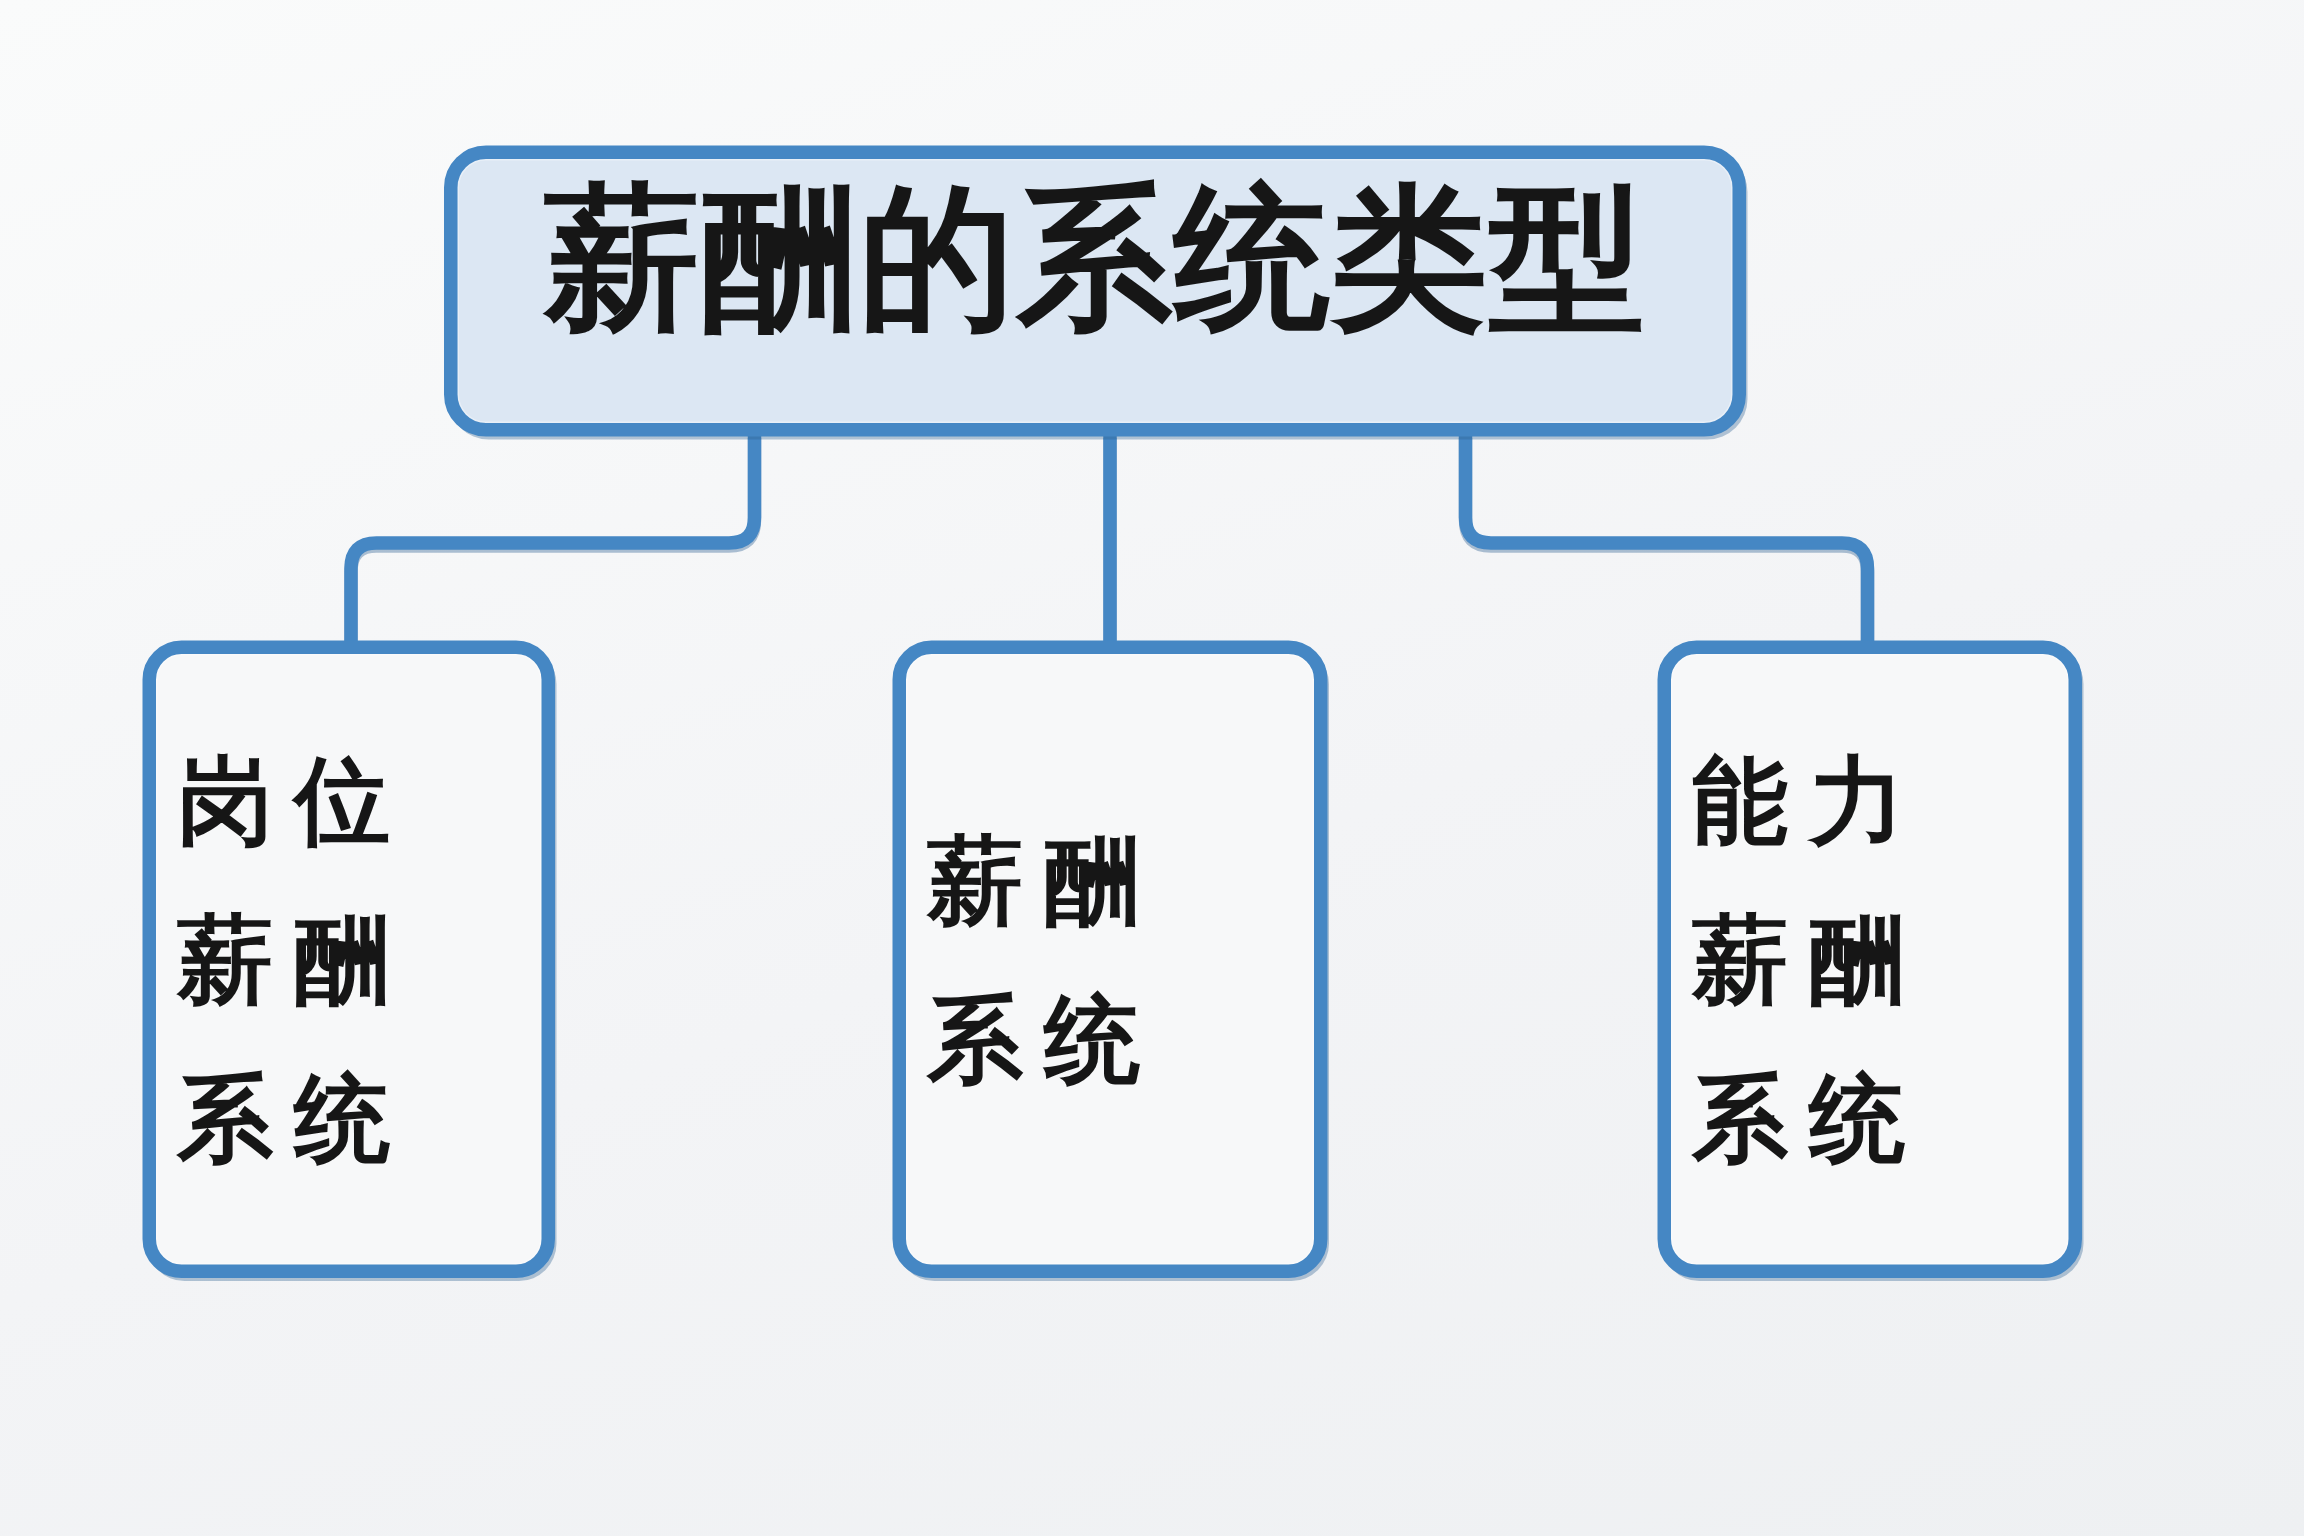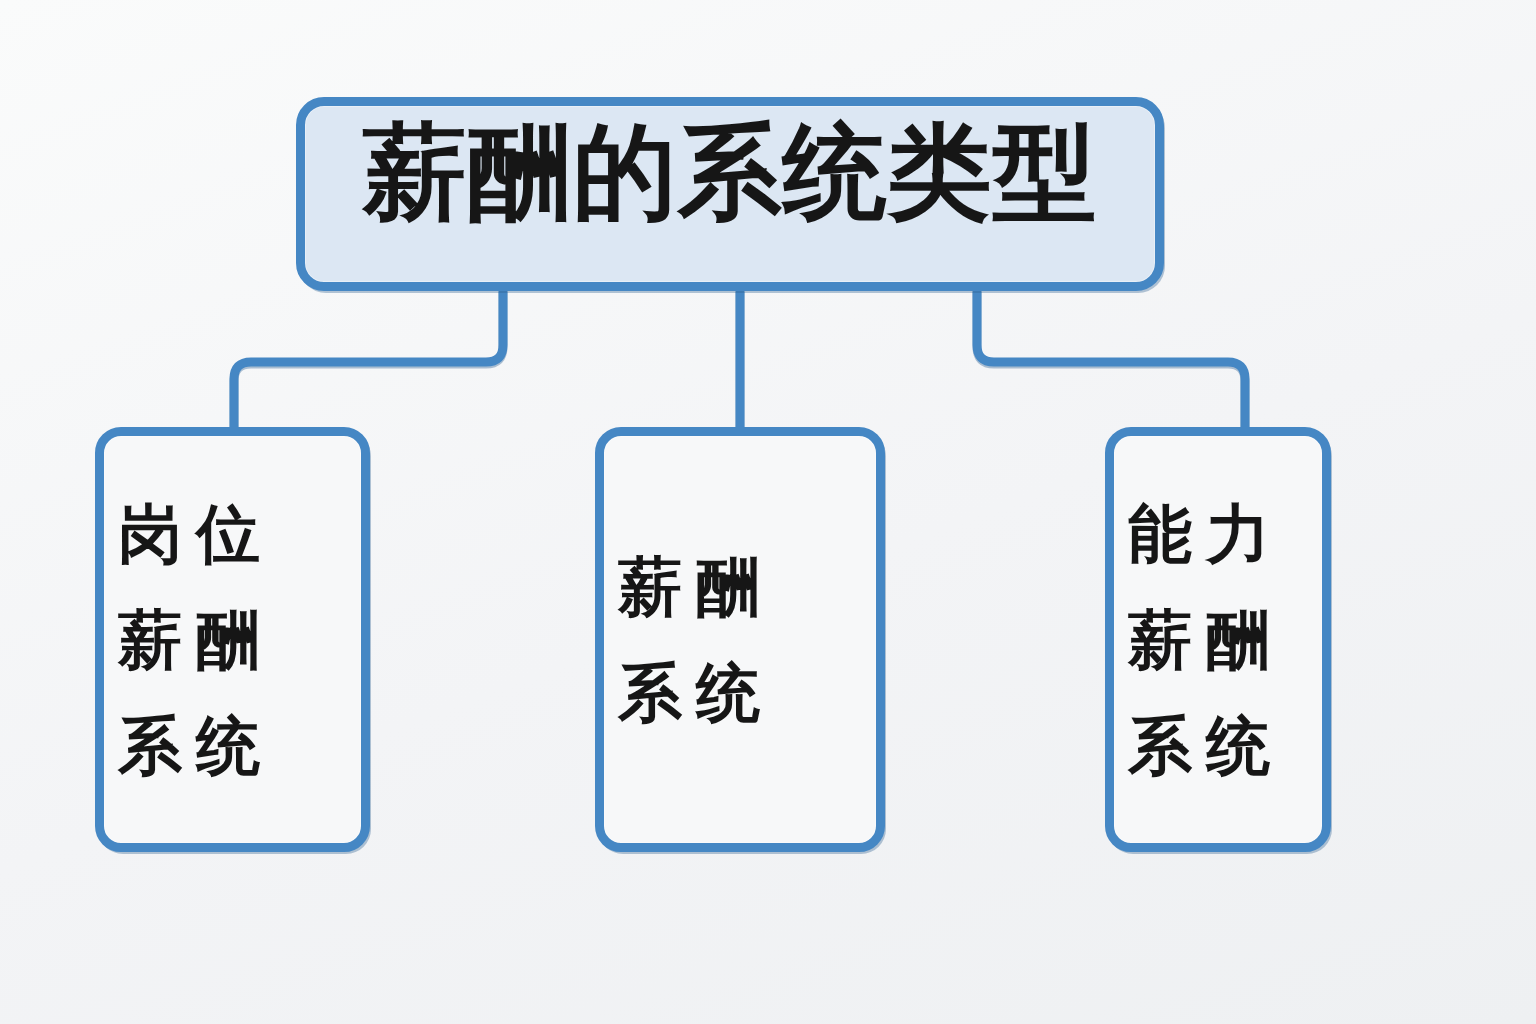--- a/index.html
+++ b/index.html
@@ -57,21 +57,21 @@
   }
   .child-node {
     top: 427px;
     height: 425px;
     border-radius: 26px;
     background: #f7f8f9;
     flex-direction: column;
   }
   .child-node.pos-0 { left: 95px;   width: 275px; }
   .child-node.pos-1 { left: 595px;  width: 290px; }
-  .child-node.pos-2 { left: 1105px; width: 226px; }
+  .child-node.pos-2 { left: 1105px; width: 283px; }
   .child-label {
     display: flex;
     flex-direction: column;
     align-items: center;
   }
   .child-line {
     font-size: 64px;
     font-weight: 800;
     color: #161616;
     line-height: 106px;

